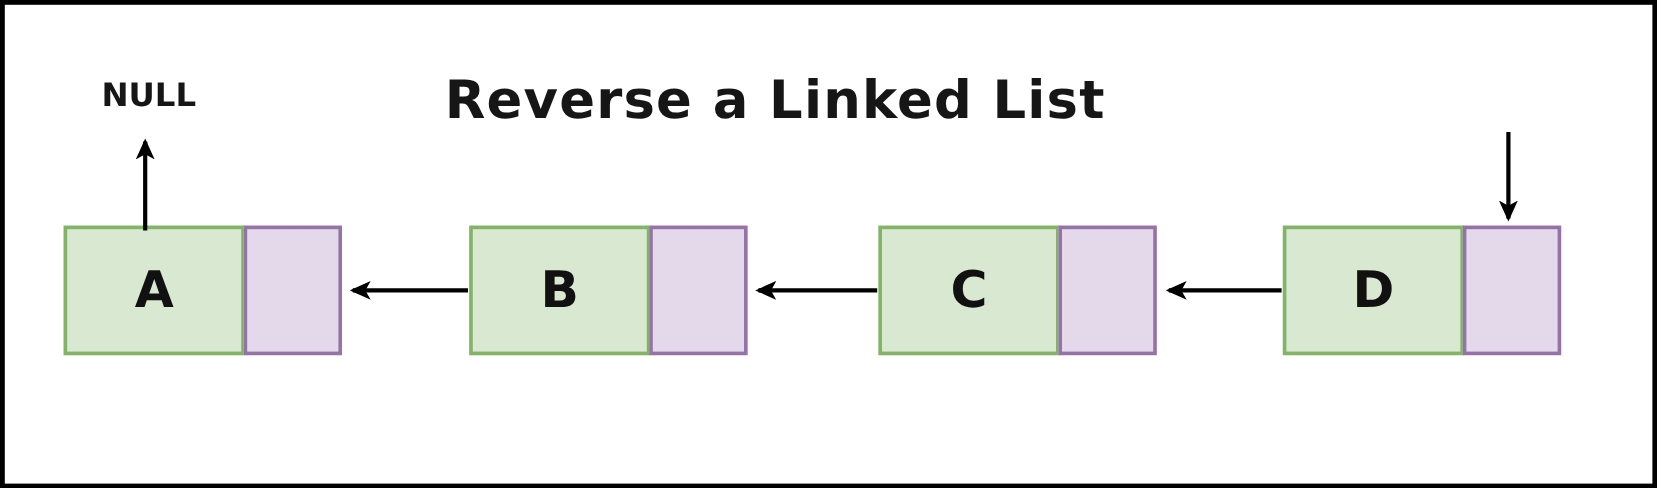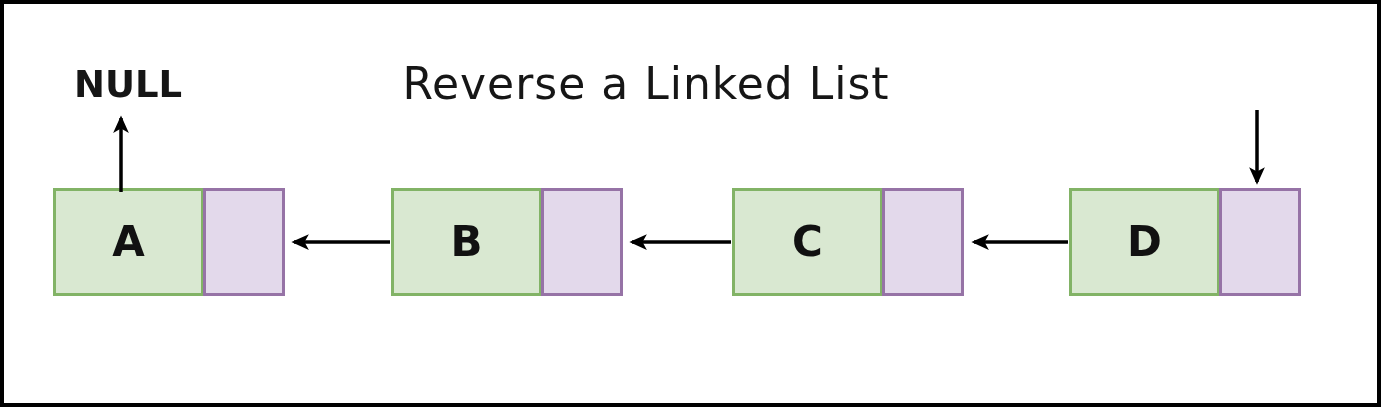--- a/index.html
+++ b/index.html
@@ -17,29 +17,29 @@
     border: 4px solid var(--frame, #000000);
     overflow: hidden;
   }
   .title {
     position: absolute;
     left: 317px;
     top: 56px;
     width: 650px;
     text-align: center;
     font-size: 44px;
-    font-weight: 400;
+    font-weight: 700;
     color: #161616;
     letter-spacing: 1px;
     line-height: 1.1;
     white-space: nowrap;
   }
   .ptr-label {
     position: absolute;
-    font-size: 37px;
+    font-size: 27px;
     font-weight: 700;
     color: #161616;
     text-align: center;
     line-height: 1;
     white-space: nowrap;
   }
   .null-label { left: 70px;   top: 62px; width: 100px; }
   .head-label { left: 1194px; top: 62px; width: 120px; }
 
   .node {

